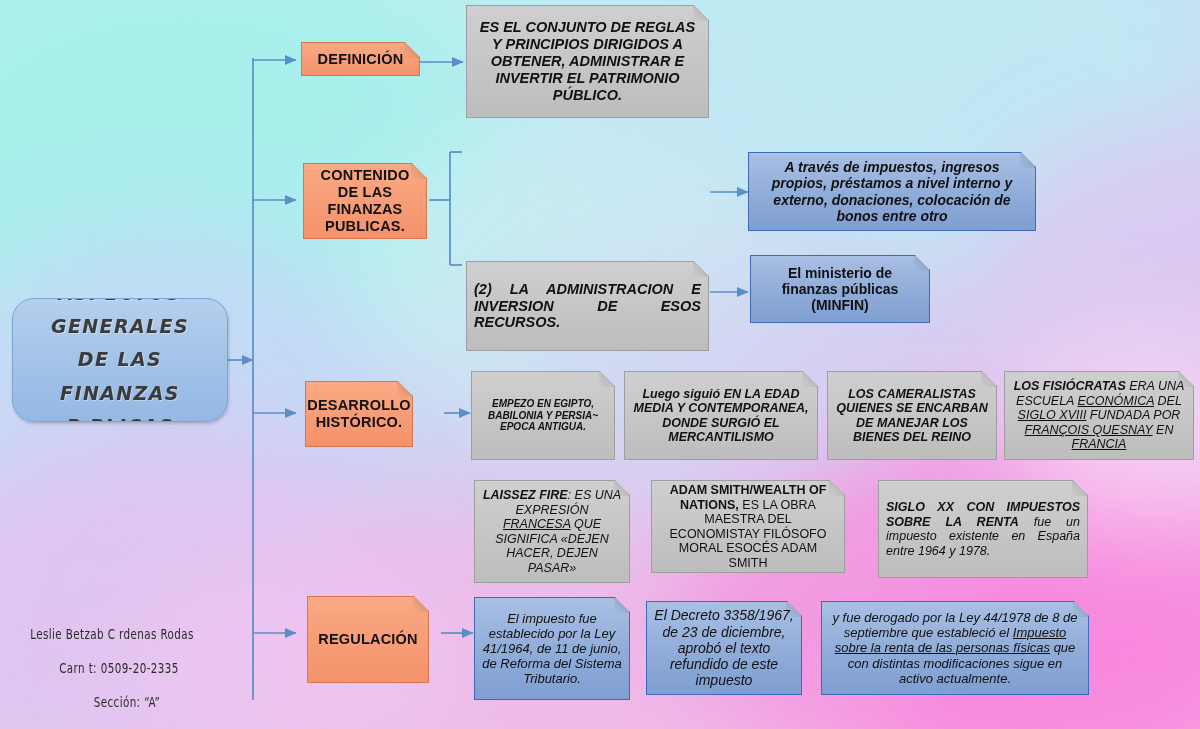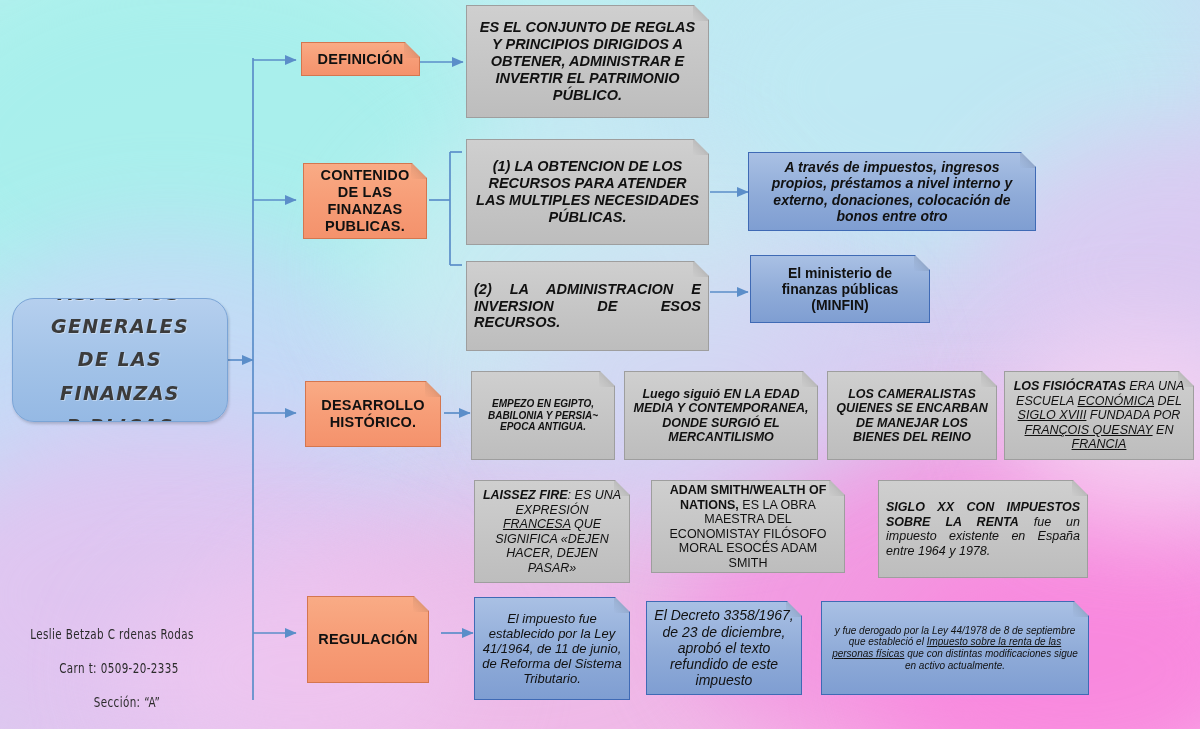--- a/index.html
+++ b/index.html
@@ -175,34 +175,31 @@
   <div class="node orange fold" style="left:301px;top:42px;width:119px;height:34px;">
     <div class="inner">DEFINICIÓN</div>
   </div>
   <div class="node gray fold" style="left:466px;top:5px;width:243px;height:113px;font-size:14.5px;">
     <div class="inner bi">ES EL CONJUNTO DE REGLAS Y PRINCIPIOS DIRIGIDOS A OBTENER, ADMINISTRAR E INVERTIR EL PATRIMONIO PÚBLICO.</div>
   </div>
 
   <div class="node orange fold" style="left:303px;top:163px;width:124px;height:76px;">
     <div class="inner">CONTENIDO DE LAS FINANZAS PUBLICAS.</div>
   </div>
-  <div class="node gray fold" style="left:466px;top:139px;width:243px;height:106px;font-size:14.5px;">
-    <div class="inner bi">(1) LA OBTENCION DE LOS RECURSOS PARA ATENDER LAS MULTIPLES NECESIDADES PÚBLICAS.</div>
-  </div>
   <div class="node blue fold" style="left:748px;top:152px;width:288px;height:79px;font-size:14px;">
     <div class="inner bi">A través de impuestos, ingresos propios, préstamos a nivel interno y externo, donaciones, colocación de bonos entre otro</div>
   </div>
   <div class="node gray fold justify" style="left:466px;top:261px;width:243px;height:90px;font-size:14.5px;">
     <div class="inner bi">(2) LA  ADMINISTRACION E     INVERSION     DE ESOS RECURSOS.</div>
   </div>
   <div class="node blue fold" style="left:750px;top:255px;width:180px;height:68px;font-size:14px;">
     <div class="inner b">El ministerio de finanzas públicas (MINFIN)</div>
   </div>
 
-  <div class="node orange fold" style="left:305px;top:381px;width:136px;height:66px;">
+  <div class="node orange fold" style="left:305px;top:381px;width:108px;height:66px;">
     <div class="inner">DESARROLLO HISTÓRICO.</div>
   </div>
 
   <div class="node gray fold" style="left:471px;top:371px;width:144px;height:89px;font-size:10px;">
     <div class="inner bi">EMPEZO EN EGIPTO, BABILONIA Y PERSIA~ EPOCA ANTIGUA.</div>
   </div>
   <div class="node gray fold" style="left:624px;top:371px;width:194px;height:89px;font-size:12.5px;">
     <div class="inner bi">Luego siguió EN LA EDAD MEDIA Y CONTEMPORANEA, DONDE SURGIÓ EL MERCANTILISMO</div>
   </div>
   <div class="node gray fold" style="left:827px;top:371px;width:170px;height:89px;font-size:12.5px;">
@@ -224,21 +221,21 @@
 
   <div class="node orange fold" style="left:307px;top:596px;width:122px;height:87px;">
     <div class="inner">REGULACIÓN</div>
   </div>
   <div class="node blue fold" style="left:474px;top:597px;width:156px;height:103px;font-size:13px;">
     <div class="inner it">El impuesto fue establecido por la Ley 41/1964, de 11 de junio, de Reforma del Sistema Tributario.</div>
   </div>
   <div class="node blue fold" style="left:646px;top:601px;width:156px;height:94px;font-size:14px;">
     <div class="inner it">El Decreto 3358/1967, de 23 de diciembre, aprobó el texto refundido de este impuesto</div>
   </div>
-  <div class="node blue fold" style="left:821px;top:601px;width:268px;height:94px;font-size:10px;">
+  <div class="node blue fold" style="left:821px;top:601px;width:268px;height:94px;font-size:13px;">
     <div class="inner"><span style="font-style: italic;">y fue derogado por la Ley 44/1978 de 8 de septiembre que estableció el </span><span style="font-style: italic; text-decoration: underline;">Impuesto sobre la renta de las personas físicas</span><span style="font-style: italic;"> que con distintas modificaciones sigue en activo actualmente.</span></div>
   </div>
 
   <div class="student" style="left:22px;top:618px;width:180px;">
     <div>Leslie Betzab  C  rdenas Rodas</div>
     <div style="padding-left:14px;">Carn  t: 0509-20-2335</div>
     <div style="padding-left:30px;">Sección: “A”</div>
   </div>
 
 </div>

